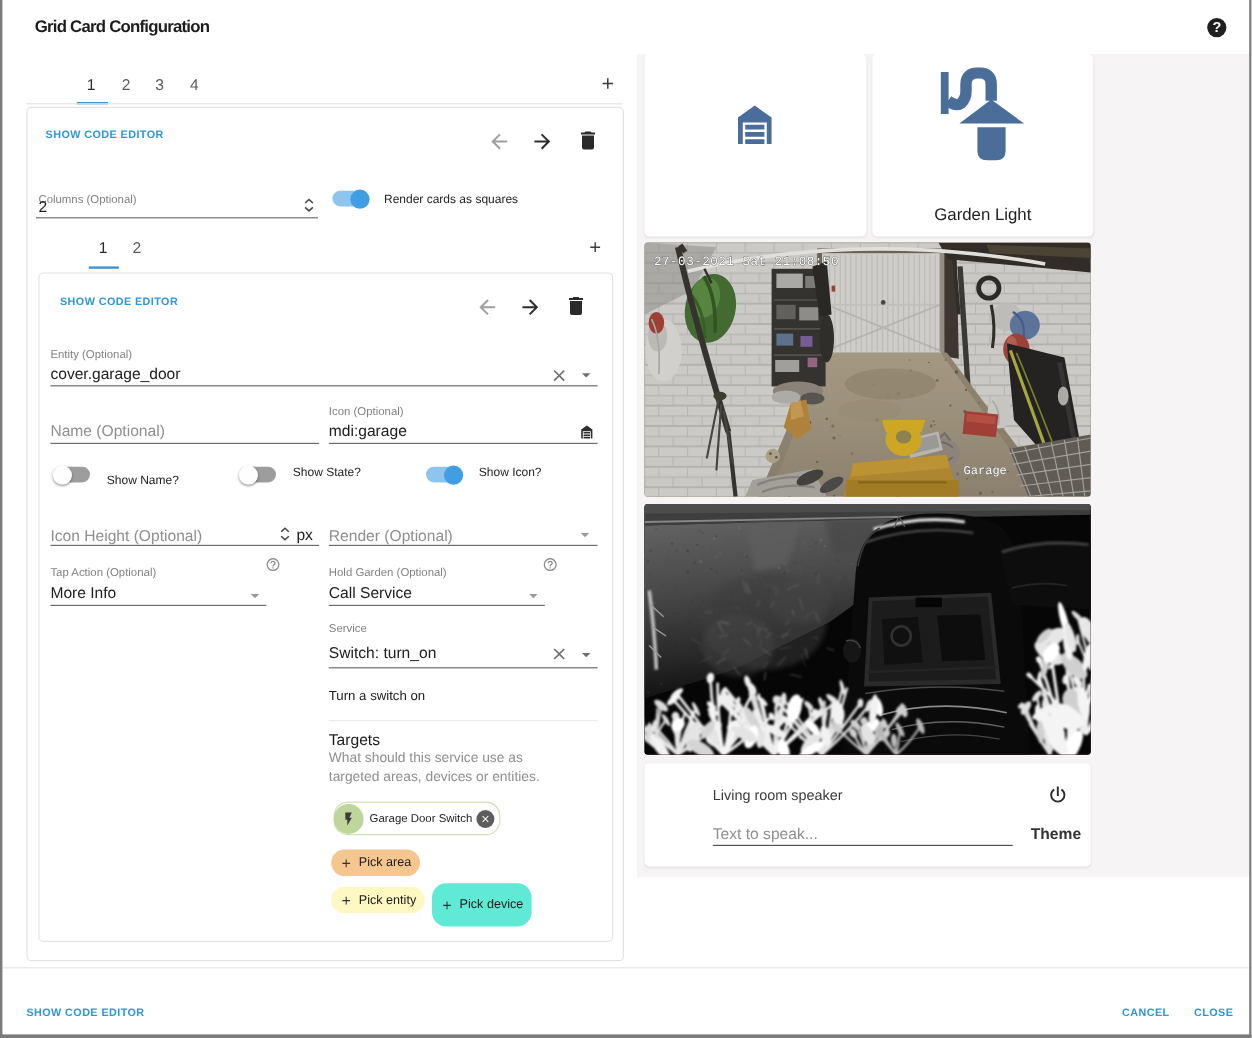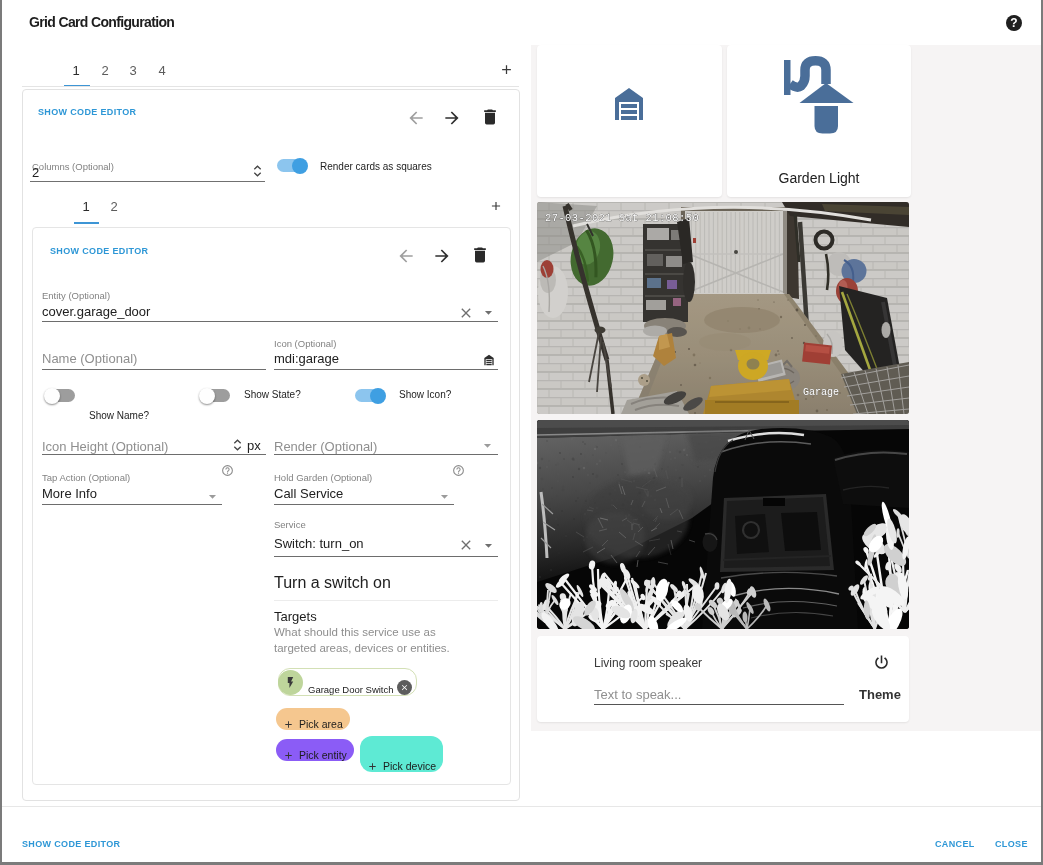--- a/index.html
+++ b/index.html
@@ -12,21 +12,21 @@
   .ph{font-size:13px;color:#8f8f8f}
   .tab{font-size:13px;color:#5c5c5c;font-weight:500;text-align:center}
   .tab.act{color:#2b2b2b}
   .sw{width:30px;height:13px;border-radius:7px}
   .sw .th{position:absolute;top:-1.5px;width:16px;height:16px;border-radius:50%}
   .sw.off{background:#9d9d9d}
   .sw.off .th{left:-1px;background:#fefefe;box-shadow:0 1px 2px rgba(0,0,0,.45)}
   .sw.on{background:#8cc5ee}
   .sw.on .th{left:15px;background:#3f9fe2}
   .tlab{font-size:10px;color:#242424}
-  .chip{position:absolute;border-radius:12px;font-size:10.5px;color:#1c1c1c;display:flex;align-items:flex-end}
+  .chip{position:absolute;border-radius:12px;font-size:10.5px;color:#1c1c1c;display:flex;align-items:center}
 </style>
 </head>
 <body>
 
 <div class="ab" style="left:29px;top:14px;font-size:14px;font-weight:700;color:#1d1d1d;letter-spacing:-0.65px">Grid Card Configuration</div>
 <div class="ab" style="left:1006px;top:15px;width:16px;height:16px;border-radius:50%;background:#1f1f1f;color:#fff;font-size:12px;font-weight:700;text-align:center;line-height:16.5px">?</div>
 
 <div class="ab tab act" style="left:62px;top:63px;width:28px">1</div>
 <div class="ab tab" style="left:91px;top:63px;width:28px">2</div>
 <div class="ab tab" style="left:119px;top:63px;width:28px">3</div>
@@ -96,21 +96,21 @@
 <div class="ab val" style="left:274px;top:351px">mdi:garage</div>
 <svg class="ab" style="left:481px;top:352px" width="16" height="16" viewBox="0 0 24 24">
     <path fill="#2e2e2e" d="M19,20H17V11H7V20H5V9L12,4L19,9V20M8,12H16V14H8V12M8,15H16V17H8V15M8,18H16V20H8V18Z"></path>
   </svg>
 <div class="ab" style="left:42px;top:369px;width:224px;height:1px;background:#6d6d6d"></div>
 <div class="ab" style="left:274px;top:369px;width:224px;height:1px;background:#6d6d6d"></div>
 
 <div class="ab sw off" style="left:45px;top:389px">
     <div class="th"></div>
   </div>
-<div class="ab tlab" style="left:89px;top:410px">Show Name?</div>
+<div class="ab tlab" style="left:89px;top:395px">Show Name?</div>
 <div class="ab sw off" style="left:200px;top:389px">
     <div class="th"></div>
   </div>
 <div class="ab tlab" style="left:244px;top:389px">Show State?</div>
 <div class="ab sw on" style="left:355px;top:389px">
     <div class="th"></div>
   </div>
 <div class="ab tlab" style="left:399px;top:389px">Show Icon?</div>
 
 <div class="ab ph" style="left:42px;top:439px">Icon Height (Optional)</div>
@@ -148,21 +148,21 @@
 <div class="ab lbl" style="left:274px;top:519px">Service</div>
 <div class="ab val" style="left:274px;top:536px">Switch: turn_on</div>
 <svg class="ab" style="left:458px;top:537px" width="16" height="16" viewBox="0 0 24 24">
     <path fill="#6f6f6f" d="M19,6.41L17.59,5L12,10.59L6.41,5L5,6.41L10.59,12L5,17.59L6.41,19L12,13.41L17.59,19L19,17.59L13.41,12L19,6.41Z"></path>
   </svg>
 <svg class="ab" style="left:480px;top:537px" width="17" height="17" viewBox="0 0 24 24">
     <path fill="#6f6f6f" d="M7,10L12,15L17,10H7Z"></path>
   </svg>
 <div class="ab" style="left:274px;top:556px;width:224px;height:1px;background:#6d6d6d"></div>
 
-<div class="ab" style="left:274px;top:574px;font-size:16px;color:#212121">Turn a switch on</div>
+<div class="ab" style="left:274px;top:574px;font-size:11px;color:#212121">Turn a switch on</div>
 <div class="ab" style="left:274px;top:600px;width:224px;height:1px;background:#ececec"></div>
 
 <div class="ab" style="left:274px;top:609px;font-size:13px;font-weight:500;color:#1c1c1c">Targets</div>
 <div class="ab" style="left:274px;top:625px;font-size:11.5px;color:#8e8e8e;line-height:15.5px">What should this service use as<br>targeted areas, devices or entities.</div>
 
 <div class="chip" style="left:278px;top:668px;height:26px;background:#fff;border:1px solid #d3e0b5;font-size:9.5px">
   <div style="width:25px;height:25px;border-radius:50%;background:#bed59b;margin-left:-1px;display:flex;align-items:center;justify-content:center">
     <svg width="13" height="13" viewBox="0 0 24 24">
         <path fill="#3a3a3a" d="M7,2V13H10V22L17,10H13L17,2H7Z"></path>
       </svg>
@@ -179,21 +179,21 @@
       <path fill="#333" d="M19,13H13V19H11V13H5V11H11V5H13V11H19V13Z"></path>
     </svg>
   <span>Pick area</span>
 </div>
 <div class="chip" style="left:360px;top:736px;height:36px;background:#5eead4;padding:0 7px">
   <svg width="11" height="11" viewBox="0 0 24 24" style="margin-right:5px">
       <path fill="#333" d="M19,13H13V19H11V13H5V11H11V5H13V11H19V13Z"></path>
     </svg>
   <span>Pick device</span>
 </div>
-<div class="chip" style="left:276px;top:739px;height:22px;background:#8b5cf6;padding:0 7px">
+<div class="chip" style="left:276px;top:739px;height:22px;background:#fef9c3;padding:0 7px">
   <svg width="11" height="11" viewBox="0 0 24 24" style="margin-right:5px">
       <path fill="#333" d="M19,13H13V19H11V13H5V11H11V5H13V11H19V13Z"></path>
     </svg>
   <span>Pick entity</span>
 </div>
 
 <div class="ab" style="left:531px;top:45px;width:510px;height:686px;background:#f6f4f4"></div>
 
 <div class="ab" style="left:537px;top:45px;width:185px;height:152px;background:#fff;border-radius:4px;box-shadow:0 1px 2px rgba(0,0,0,.08)"></div>
 <svg class="ab" style="left:605px;top:80px" width="48" height="48" viewBox="0 0 24 24">

